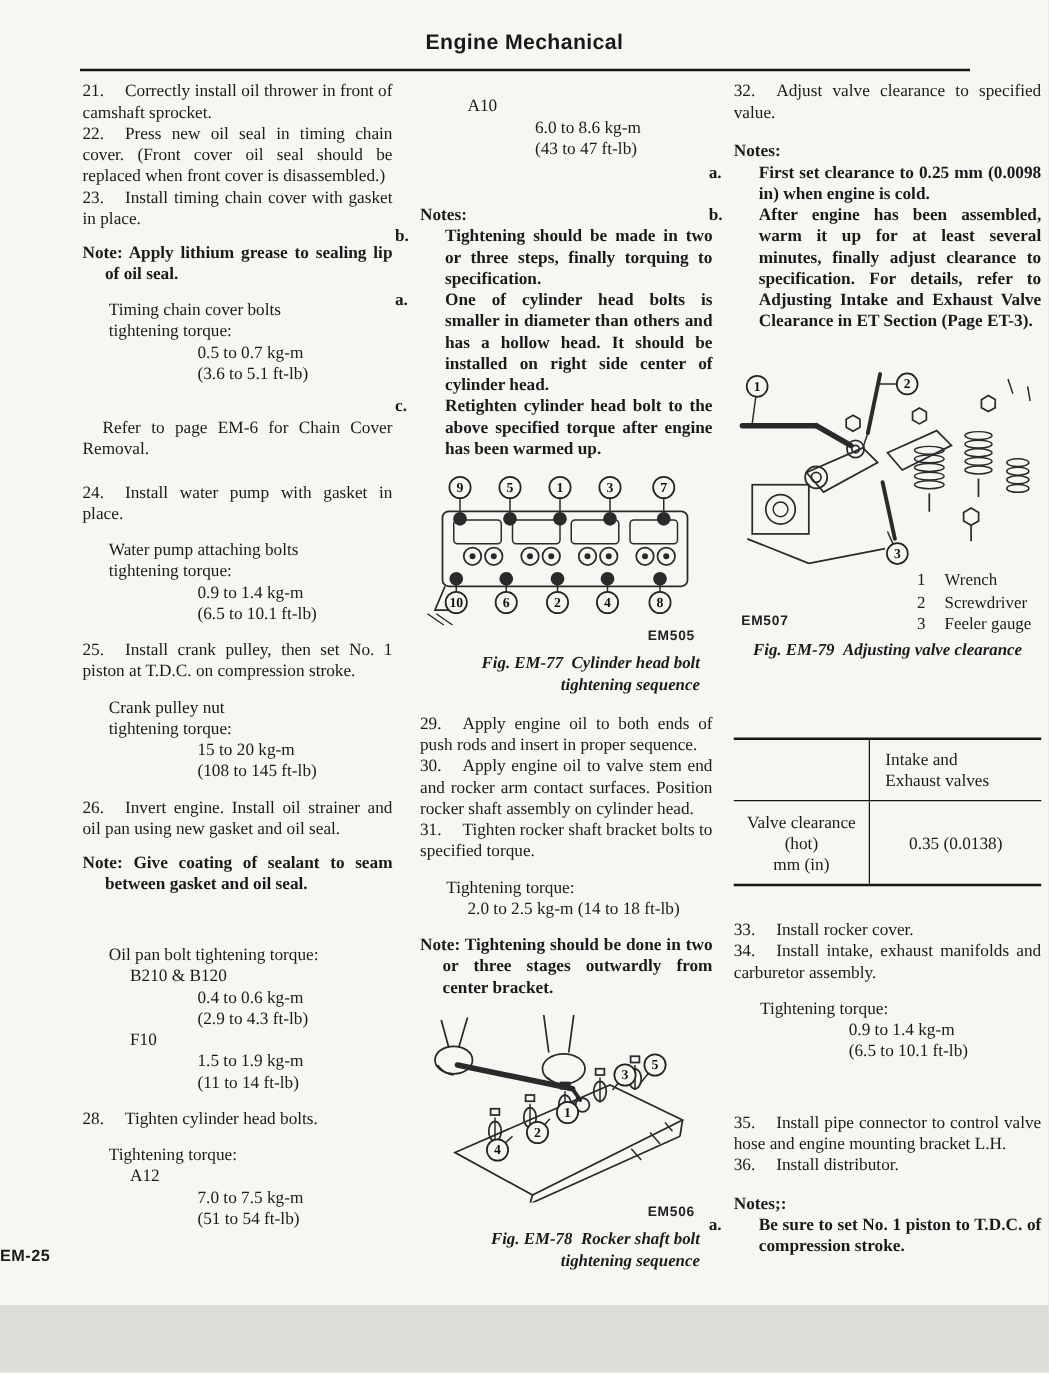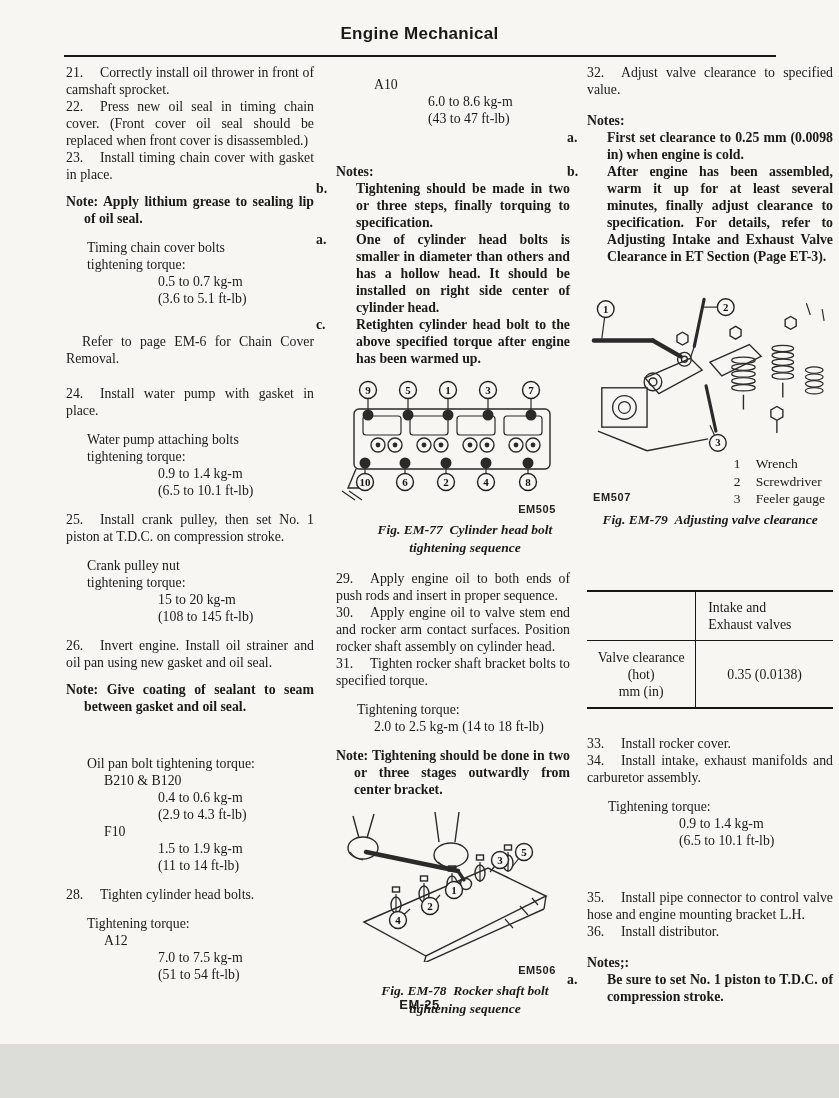--- a/index.html
+++ b/index.html
@@ -24,34 +24,34 @@
   .notes{margin-top:14px;}
   .notes-label{font-weight:700;text-align:left;}
   .note-item{font-weight:700;padding-left:20px;text-indent:-20px;}
   .item-marker{display:inline-block;width:20px;}
   .figure{margin:12px 0 14px;}
   .figure svg{display:block;margin:0 auto;}
   .fig-code{font-family:"Liberation Sans",sans-serif;font-weight:700;font-size:11px;
         letter-spacing:.6px;color:#222;text-align:right;padding-right:14px;}
   .fig-code.left{text-align:left;padding:0 0 2px 4px;}
   .fig-caption{font-style:italic;font-weight:700;font-size:13.5px;line-height:17.5px;margin-top:3px;}
-  .cap-right{text-align:center;padding:0 10px 0 34px;}
+  .cap-right{text-align:right;padding:0 10px 0 34px;}
   .cap-center{text-align:center;}
   .fig-footer{display:flex;justify-content:space-between;align-items:flex-end;padding:0 2px;}
   .fig-legend{text-align:left;font-size:13.5px;line-height:17.5px;padding-right:6px;}
   .legend-num{display:inline-block;width:22px;}
   .vtable{display:grid;grid-template-columns:44% 56%;border-top:2px solid #171717;
         border-bottom:2px solid #171717;margin-top:62px;margin-bottom:26px;text-align:left;}
   .vt-cell{padding:7px 6px;display:flex;flex-direction:column;justify-content:center;}
   .vt-right{border-left:1.3px solid #171717;}
   .vt-h{border-bottom:1.3px solid #171717;min-height:34px;}
   .vt-b{min-height:52px;}
   .vt-b.vt-left,.vt-b.vt-right{text-align:center;}
   .vt-h.vt-right{padding-left:12px;}
-  .page-footer{position:absolute;bottom:32px;left:0;right:0;text-align:center;
+  .page-footer{position:absolute;bottom:32px;left:0;right:0;
         font-family:"Liberation Sans",sans-serif;font-weight:700;font-size:13px;letter-spacing:.4px;}
   
   .col-left  .blk-12{margin-top:40px;}
   .col-mid   .blk-1{margin-top:36px;}
   .col-mid   .blk-7{margin-top:12px;}
   .col-right .blk-2{margin-top:30px;}
   .col-right .blk-7{margin-top:40px;}
   
   svg .st{stroke:#2a2a2a;fill:none;stroke-width:1.4;}
   svg .thn{stroke:#2a2a2a;fill:none;stroke-width:1.2;}

